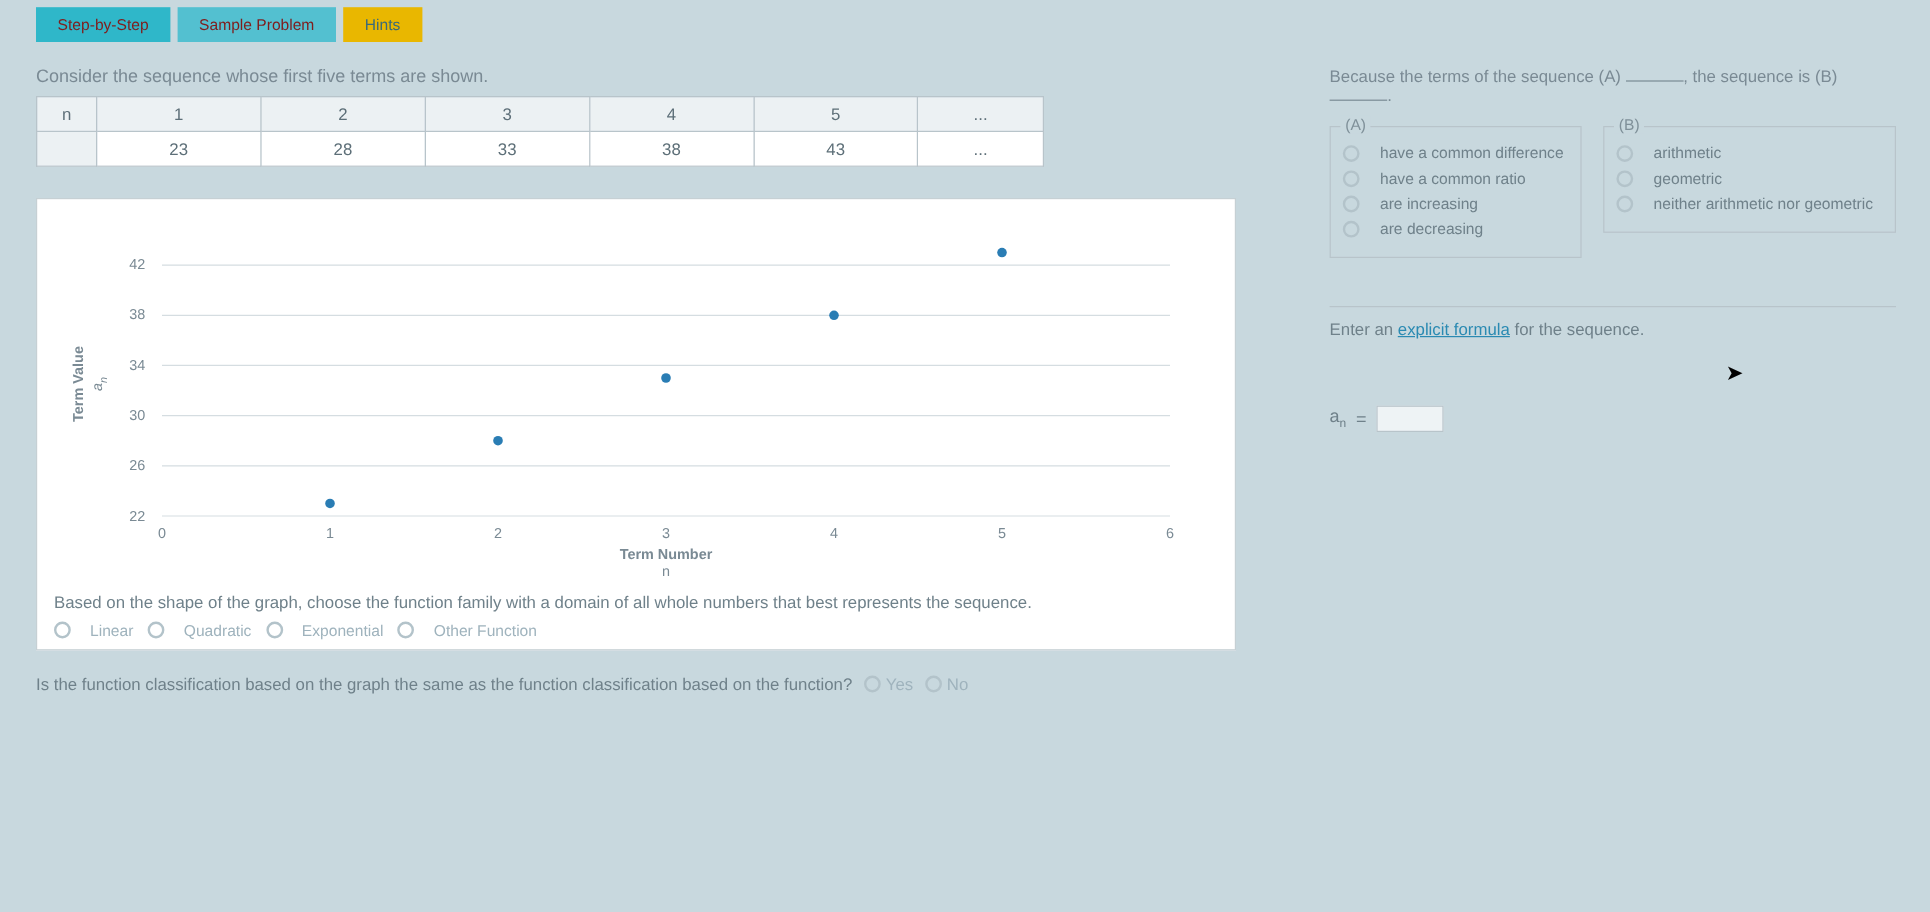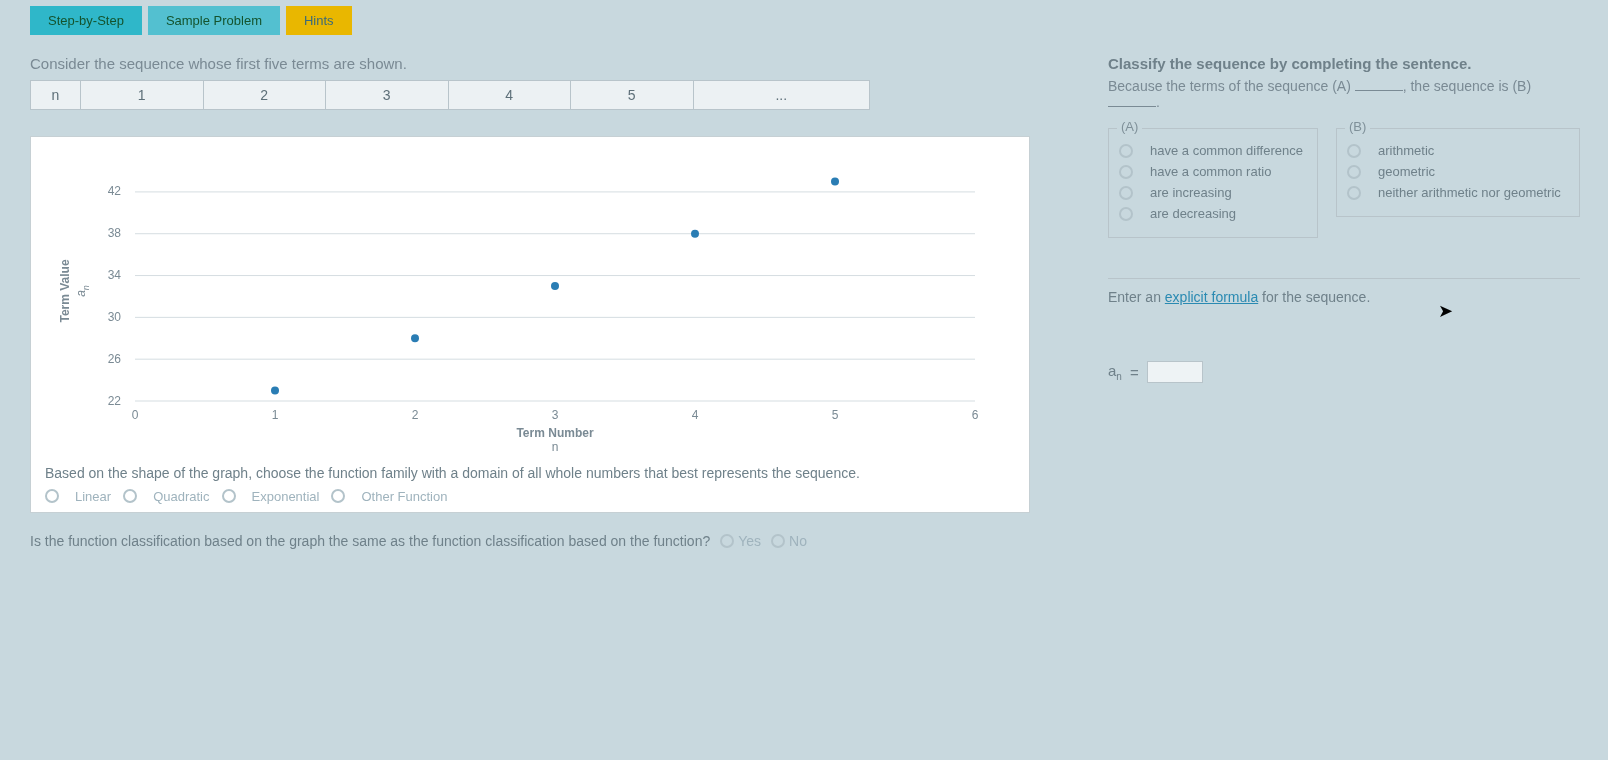--- a/index.html
+++ b/index.html
@@ -1,19 +1,19 @@
 <!DOCTYPE html>
 <html><head>
 <meta charset="utf-8">
 <style>
   *{box-sizing:border-box;margin:0;padding:0}
   body{font-family:Arial,Helvetica,sans-serif;font-size:13px;color:#7a8a94;background:#c8d8de;width:1608px;height:760px;overflow:hidden}
   .outer{padding:6px 4px 4px 30px}
   .top-tabs{display:flex;gap:6px;margin-bottom:20px}
-  .tab{padding:7px 18px;border-radius:0;font-size:13px;color:#14532d;cursor:pointer}
+  .tab{padding:7px 18px;border-radius:0;font-size:13px;color:#7f1d1d;cursor:pointer}
   .tab.step{background:#2fb7c9}
   .tab.sample{background:#53c0d0}
   .tab.hints{background:#e9b700;color:#3a6a7a}
   .content{display:flex;gap:0}
   .left{flex:0 0 1066px;display:flex;flex-direction:column}
   .right{flex:1;padding:0 32px 0 12px}
   .prompt{font-size:15px;color:#7a8a94;margin-bottom:8px}
   table.sequence{border-collapse:collapse;width:840px;margin-bottom:26px}
   table.sequence td{border:1px solid #b8c4ca;text-align:center;padding:6px 0;font-size:14px;color:#5d6f78;background:#fff}
   table.sequence td.hdr{background:#ecf1f3}
@@ -62,20 +62,29 @@
         <tbody>
             <tr>
           <td class="first hdr">n</td>
           <td class="hdr">1</td>
           <td class="hdr">2</td>
           <td class="hdr">3</td>
           <td class="hdr">4</td>
           <td class="hdr">5</td>
           <td class="hdr">...</td>
         </tr>
+        <tr>
+          <td class="first"></td>
+          <td>23</td>
+          <td>28</td>
+          <td>33</td>
+          <td>38</td>
+          <td>43</td>
+          <td>...</td>
+        </tr>
       </tbody>
         </table>
 
       <div class="chart-wrap">
         <svg class="chart" viewBox="0 0 960 300">
 
           <g class="grid">
 
             <line x1="90" x2="930" y1="250" y2="250"></line>
             <line x1="90" x2="930" y1="208.18" y2="208.18"></line>
@@ -142,21 +151,20 @@
             <span>Yes</span>
           </span>
         <span class="opt" style="display:flex;align-items:center;gap:4px;color:#9fb3bd">
             <span class="radio"></span>
             <span>No</span>
           </span>
       </div>
     </div>
 
     <div class="right">
-      <div class="right-head">Classify the sequence by completing the sentence.</div>
       <div class="right-sub">
         <span>Because the terms of the sequence (A) </span><span class="blank"></span><span>, the sequence is (B) </span><span class="blank"></span>.
       </div>
       <div class="fs-row">
         <div class="fieldset fsA">
           <div class="legend">(A)</div>
           <div class="opt">
               <span class="radio"></span>
               <span>have a common difference</span>
             </div>

